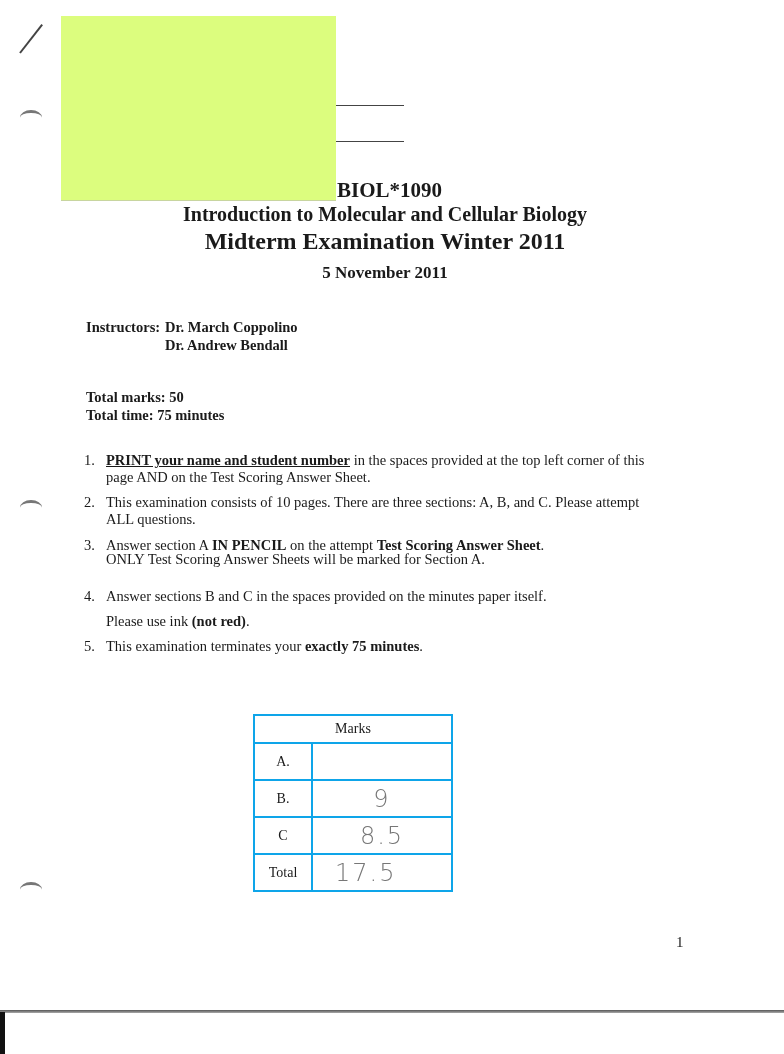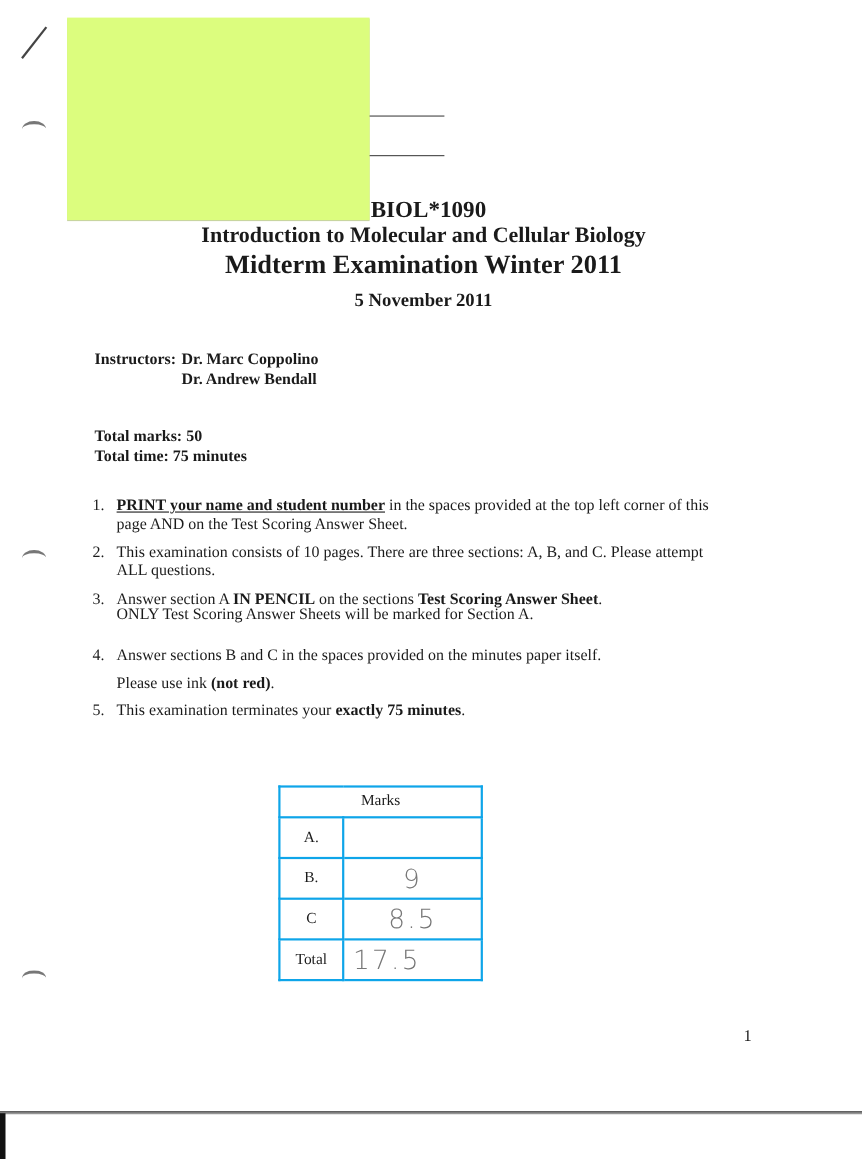--- a/index.html
+++ b/index.html
@@ -56,41 +56,41 @@
 
 <div class="abs line" style="left:336px; top:105px; width:68px;"></div>
 <div class="abs line" style="left:336px; top:141px; width:68px;"></div>
 
 <div class="abs course">BIOL*1090</div>
 <div class="abs subtitle bold">Introduction to Molecular and Cellular Biology</div>
 <div class="abs exam bold">Midterm Examination Winter 2011</div>
 <div class="abs date bold">5 November 2011</div>
 
 <div class="abs info" style="left:86px; top:319px;">Instructors:</div>
-<div class="abs info" style="left:165px; top:319px;">Dr. Marc Coppolino</div>
+<div class="abs info" style="left:165px; top:319px;">Dr. March Coppolino</div>
 <div class="abs info" style="left:165px; top:337px;">Dr. Andrew Bendall</div>
 
 <div class="abs info" style="left:86px; top:389px;">Total marks: 50</div>
 <div class="abs info" style="left:86px; top:407px;">Total time: 75 minutes</div>
 
 <div class="abs instr" style="left:84px; top:452px; width:620px; height:220px;">
 
   <span class="num" style="top:0;">1.</span>
   <span class="txt" style="top:0; white-space:nowrap;">
     <span style="font-weight:bold; text-decoration:underline;">PRINT your name and student number</span><span> in the spaces provided at the top left corner of this</span>
   </span>
   <span class="txt" style="top:17px;">page AND on the Test Scoring Answer Sheet.</span>
 
   <span class="num" style="top:42px;">2.</span>
   <span class="txt" style="top:42px; white-space:nowrap;">This examination consists of 10 pages.  There are three sections: A, B, and C.  Please attempt</span>
   <span class="txt" style="top:59px;text-align:right;">ALL questions.</span>
 
   <span class="num" style="top:85px;">3.</span>
   <span class="txt" style="top:85px; white-space:nowrap;">
-    <span>Answer section A </span><span class="bold">IN PENCIL</span><span> on the sections </span><span class="bold">Test Scoring Answer Sheet</span><span>.</span>
+    <span>Answer section A </span><span class="bold">IN PENCIL</span><span> on the attempt </span><span class="bold">Test Scoring Answer Sheet</span><span>.</span>
   </span>
   <span class="txt" style="top:99px;">ONLY Test Scoring Answer Sheets will be marked for Section A.</span>
 
   <span class="num" style="top:136px;">4.</span>
   <span class="txt" style="top:136px; white-space:nowrap;">Answer sections B and C in the spaces provided on the minutes paper itself.</span>
   <span class="txt" style="top:161px;">
     <span>Please use ink </span><span class="bold">(not red)</span><span>.</span>
   </span>
 
   <span class="num" style="top:186px;">5.</span>
@@ -111,21 +111,21 @@
   <tr>
     <td class="lbl">B.</td>
     <td class="val">9</td>
   </tr>
   <tr>
     <td class="lbl">C</td>
     <td class="val">8.5</td>
   </tr>
   <tr>
     <td class="lbl">Total</td>
-    <td class="val" style="text-align:left; padding-left:8px;">17.5</td>
+    <td class="val" style="text-align:left; padding-left:22px;">17.5</td>
   </tr>
 </tbody>
   </table>
 
 <div class="abs page-num">1</div>
 
 <div class="abs bottom-edge"></div>
 <div class="abs left-dark"></div>
 
 </body></html>

